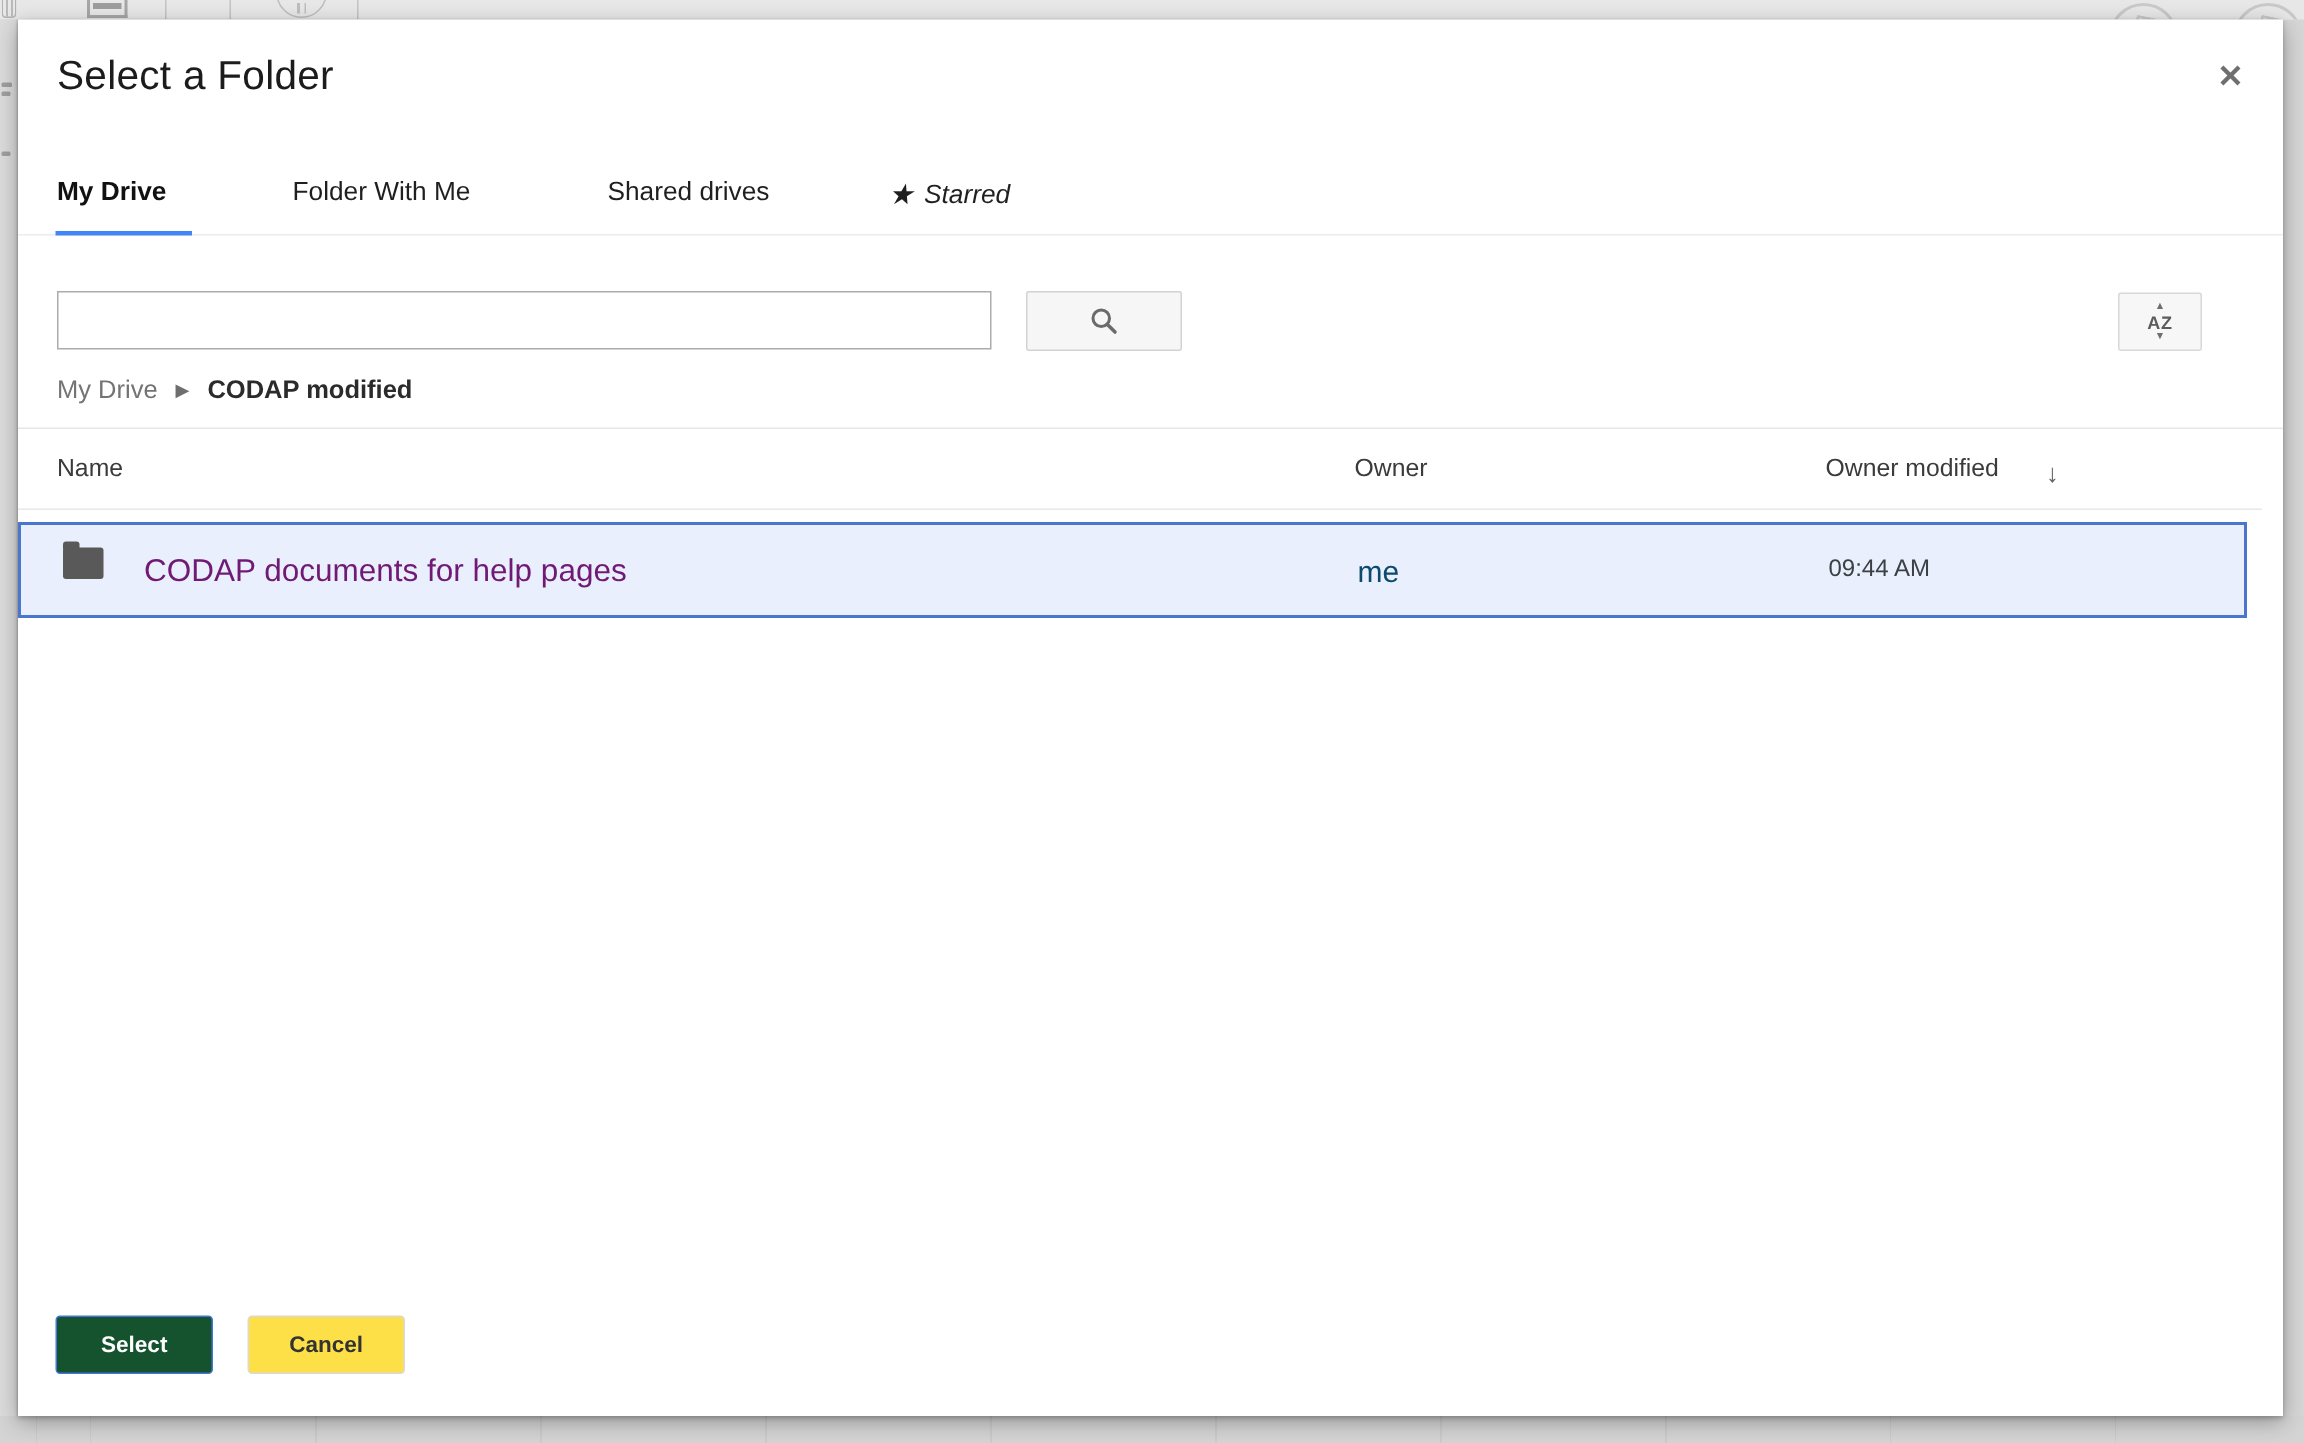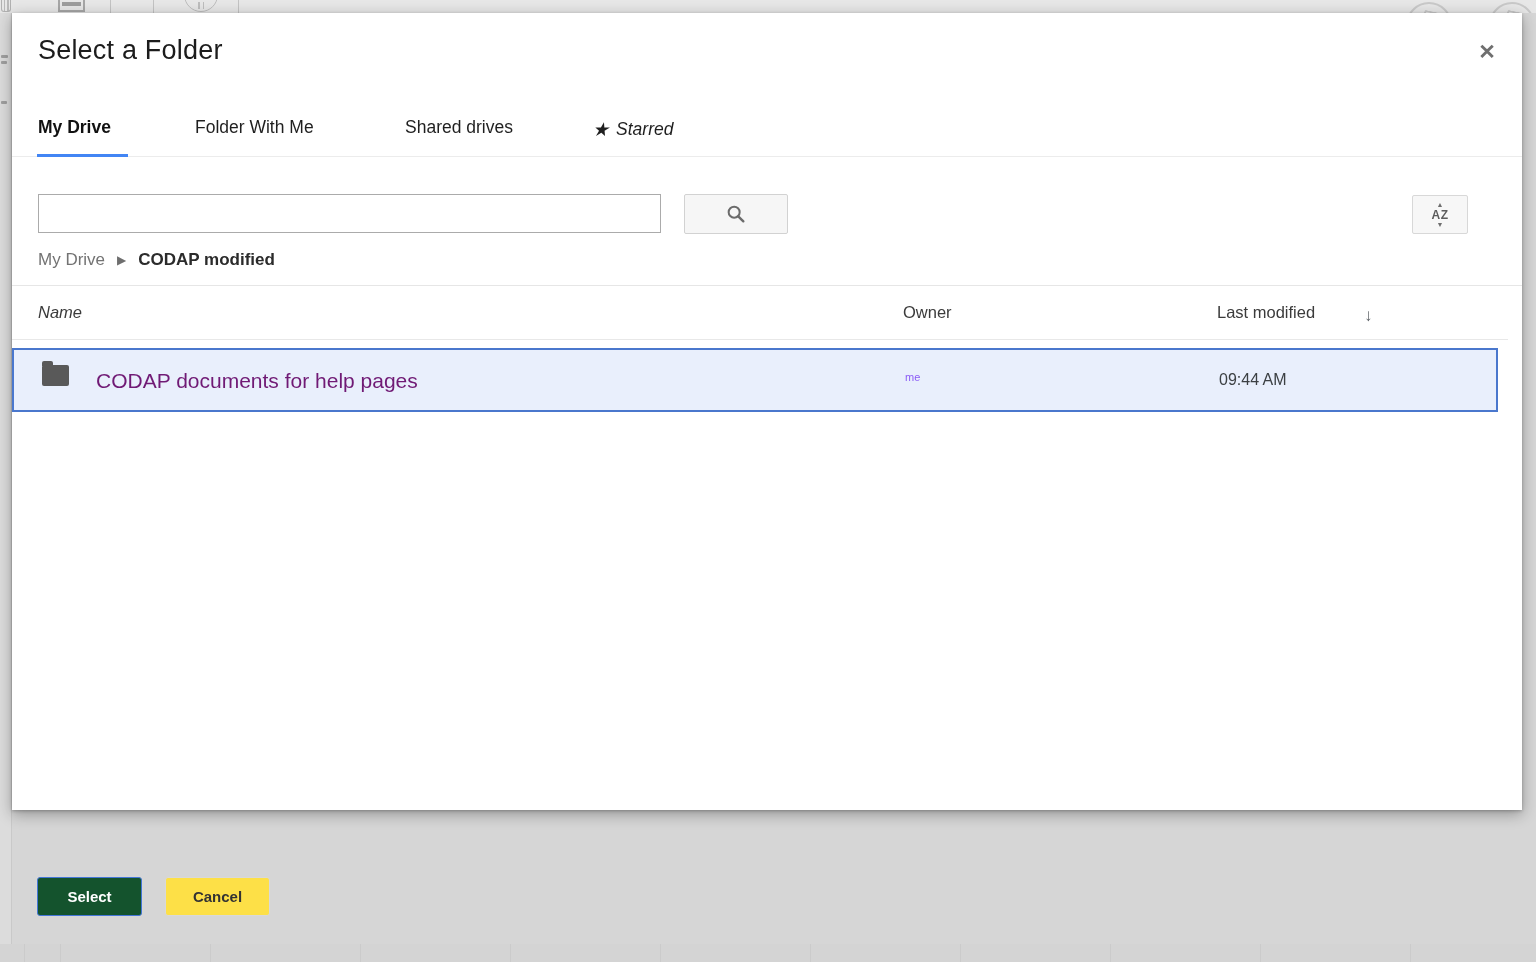--- a/index.html
+++ b/index.html
@@ -37,21 +37,21 @@
   .bg-slider-icon::before, .bg-slider-icon::after { content:""; position:absolute; bottom:2px; width:1.5px; height:7px; background:#bdbdbd; }
   .bg-slider-icon::before { left:13px; } .bg-slider-icon::after { right:13px; }
   .bg-circle { position:absolute; top:2px; width:46px; height:46px;
     border:2px solid #c9c9c9; border-radius:50%; background:#e7e7e7; }
   .bg-circle::after { content:""; position:absolute; left:15px; top:7px; width:12px; height:12px;
     border-left:2px solid #c9c9c9; border-top:2px solid #c9c9c9; transform:rotate(12deg); border-radius:2px; }
   .bg-left-mark { position:absolute; background:#9f9f9f; border-radius:1px; }
 
   
   .dialog {
-    position:absolute; left:12px; top:13px; width:1510px; height:797px;
+    position:absolute; left:12px; top:13px; width:1510px; height:931px;
     background:#ffffff;
     box-shadow:0 4px 14px rgba(0,0,0,0.32), 0 1px 3px rgba(0,0,0,0.22);
   }
   .dlg-title {
     position:absolute; left:26px; top:22px;
     font-size:27px; color:#1c1c1c; font-weight:400; letter-spacing:0.2px;
   }
   .close-btn {
     position:absolute; right:22px; top:26px; width:26px; height:26px;
     color:#6f6f6f; font-size:21px; font-weight:bold; text-align:center; line-height:26px;
@@ -96,33 +96,33 @@
   .breadcrumb { position:absolute; left:26px; top:237px; font-size:17px; color:#737373;
     display:flex; align-items:center; }
   .crumb-current { font-weight:bold; color:#2b2b2b; }
   .crumb-arrow { font-size:12px; color:#6e6e6e; margin:0 12px; }
 
   .hdiv { position:absolute; left:0; right:0; top:272px; border-top:1px solid #e6e6e6; }
 
   
   .thead { position:absolute; left:0; right:14px; top:273px; height:54px; border-bottom:1px solid #e8e8e8; }
   .th { position:absolute; top:17px; font-size:16.5px; color:#3b3b3b; }
-  .th-name { left:26px;font-style:italic; } .th-owner { left:891px; } .th-modified { left:1205px; }
+  .th-name { left:26px; } .th-owner { left:891px; } .th-modified { left:1205px; }
   .sort-arrow { position:absolute; left:1352px; top:20px; font-size:17px; color:#5f6368; }
 
   .row-selected {
     position:absolute; left:0; top:335px; width:1486px; height:64px;
     background:#e9effc; border:2px solid #4a77cd; cursor:pointer;
   }
   .folder-icon { position:absolute; left:28px; top:15px; width:27px; height:21px;
     background:#595959; border-radius:2px; }
   .folder-icon::before { content:""; position:absolute; left:0; top:-4px; width:11px; height:5px;
     background:#595959; border-radius:2px 2px 0 0; }
   .row-name { position:absolute; left:82px; top:19px; font-size:21px; color:#701a75; }
-  .row-owner { position:absolute; left:891px; top:21px; font-size:11px; color:#8b5cf6; }
+  .row-owner { position:absolute; left:891px; top:21px; font-size:20px; color:#0c4a6e; }
   .row-modified { position:absolute; left:1205px; top:21px; font-size:16px; color:#3c4043; }
 
   
   .select-btn {
     position:absolute; left:25px; top:864px; width:105px; height:39px;
     background:#14532d; border:1px solid #4376d8; border-radius:3px;
     color:#fff; font-weight:bold; font-size:15px; cursor:pointer;
     font-family:"Liberation Sans", sans-serif;
   }
   .cancel-btn {
@@ -183,21 +183,21 @@
     <span>My Drive</span>
     <span class="crumb-arrow">▶</span>
     <span class="crumb-current">CODAP modified</span>
   </div>
 
   <div class="hdiv"></div>
 
   <div class="thead">
     <span class="th th-name">Name</span>
     <span class="th th-owner">Owner</span>
-    <span class="th th-modified">Last modified</span>
+    <span class="th th-modified">Owner modified</span>
     <span class="sort-arrow">↓</span>
   </div>
 
   <div class="row-selected">
     <span class="folder-icon"></span>
     <span class="row-name">CODAP documents for help pages</span>
     <span class="row-owner">me</span>
     <span class="row-modified">09:44 AM</span>
   </div>
 

